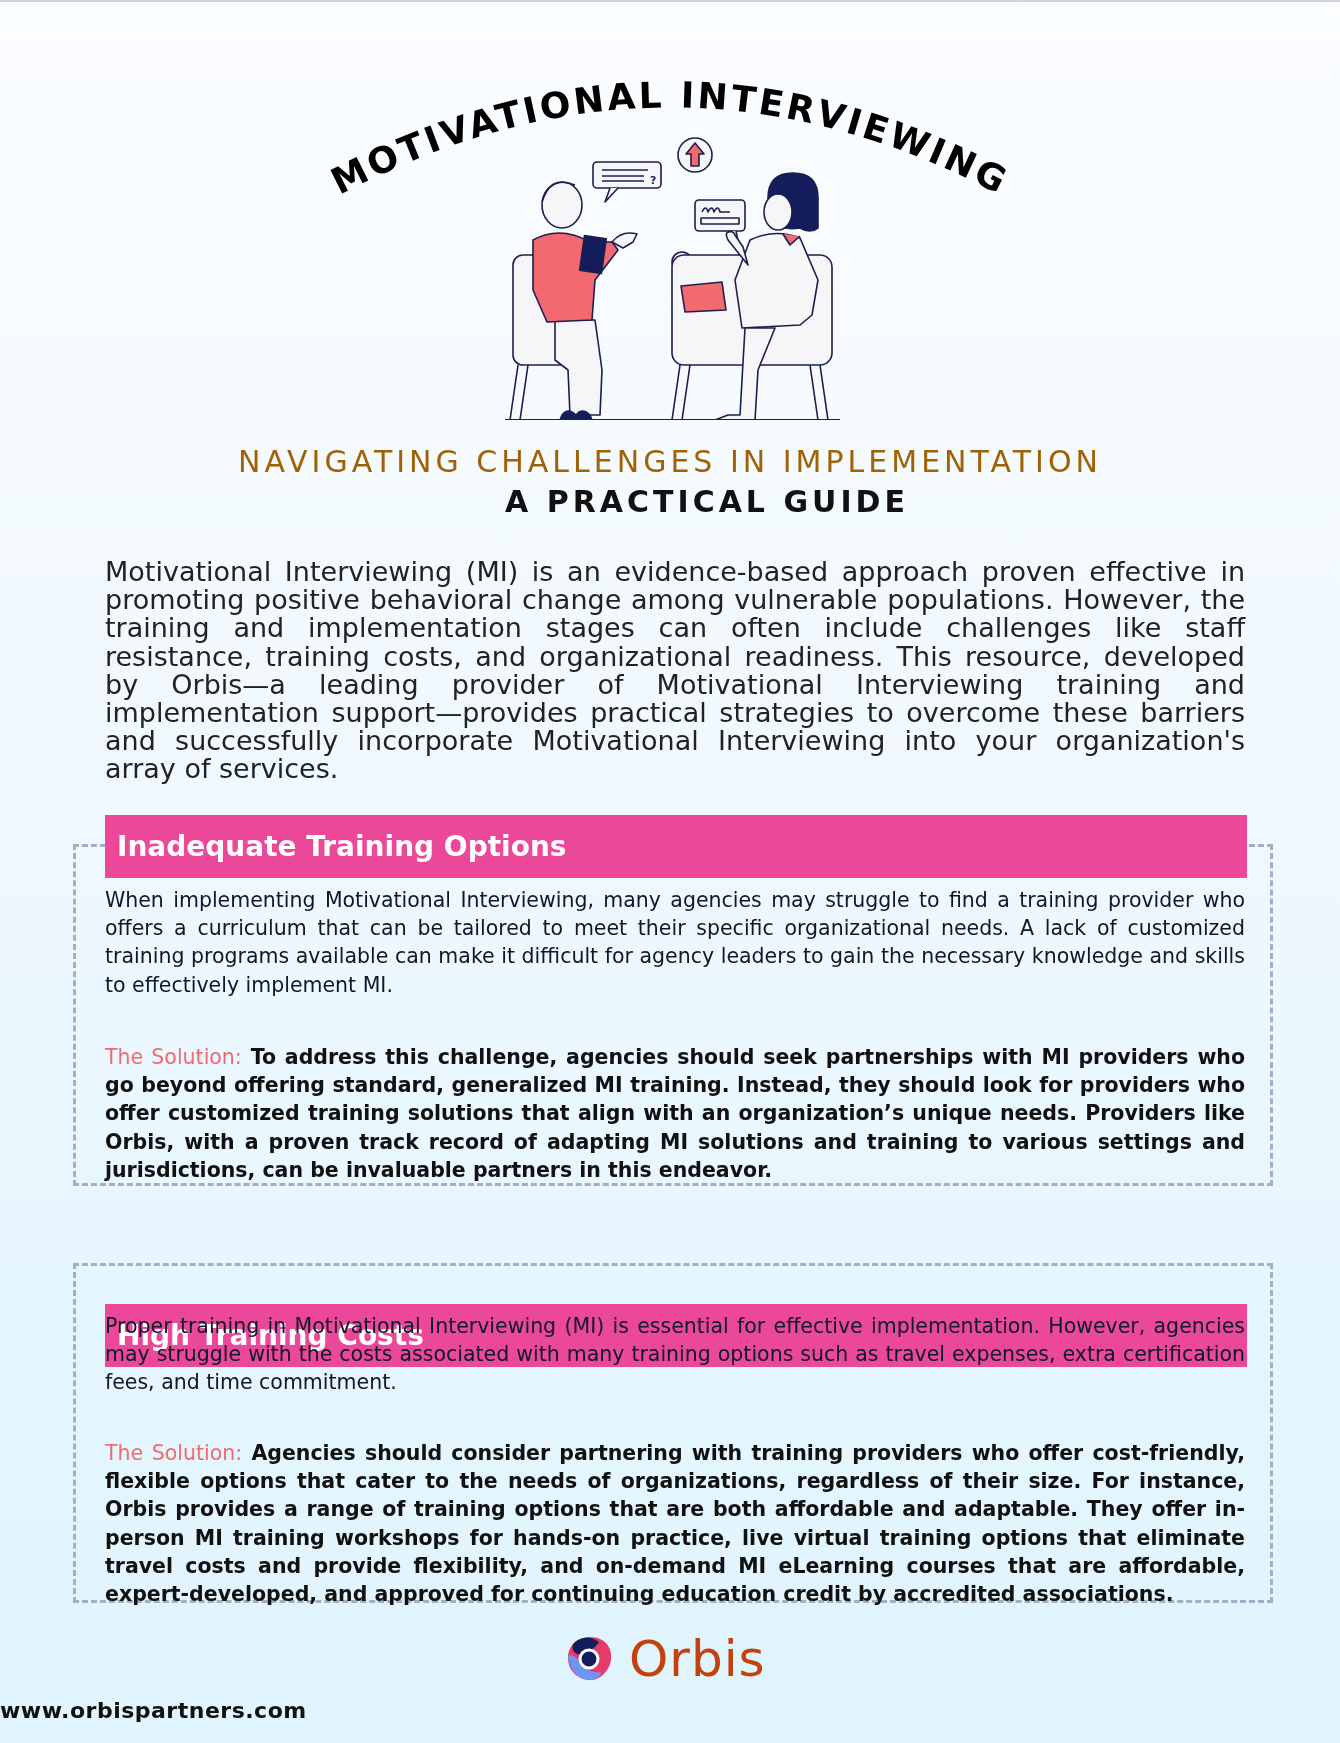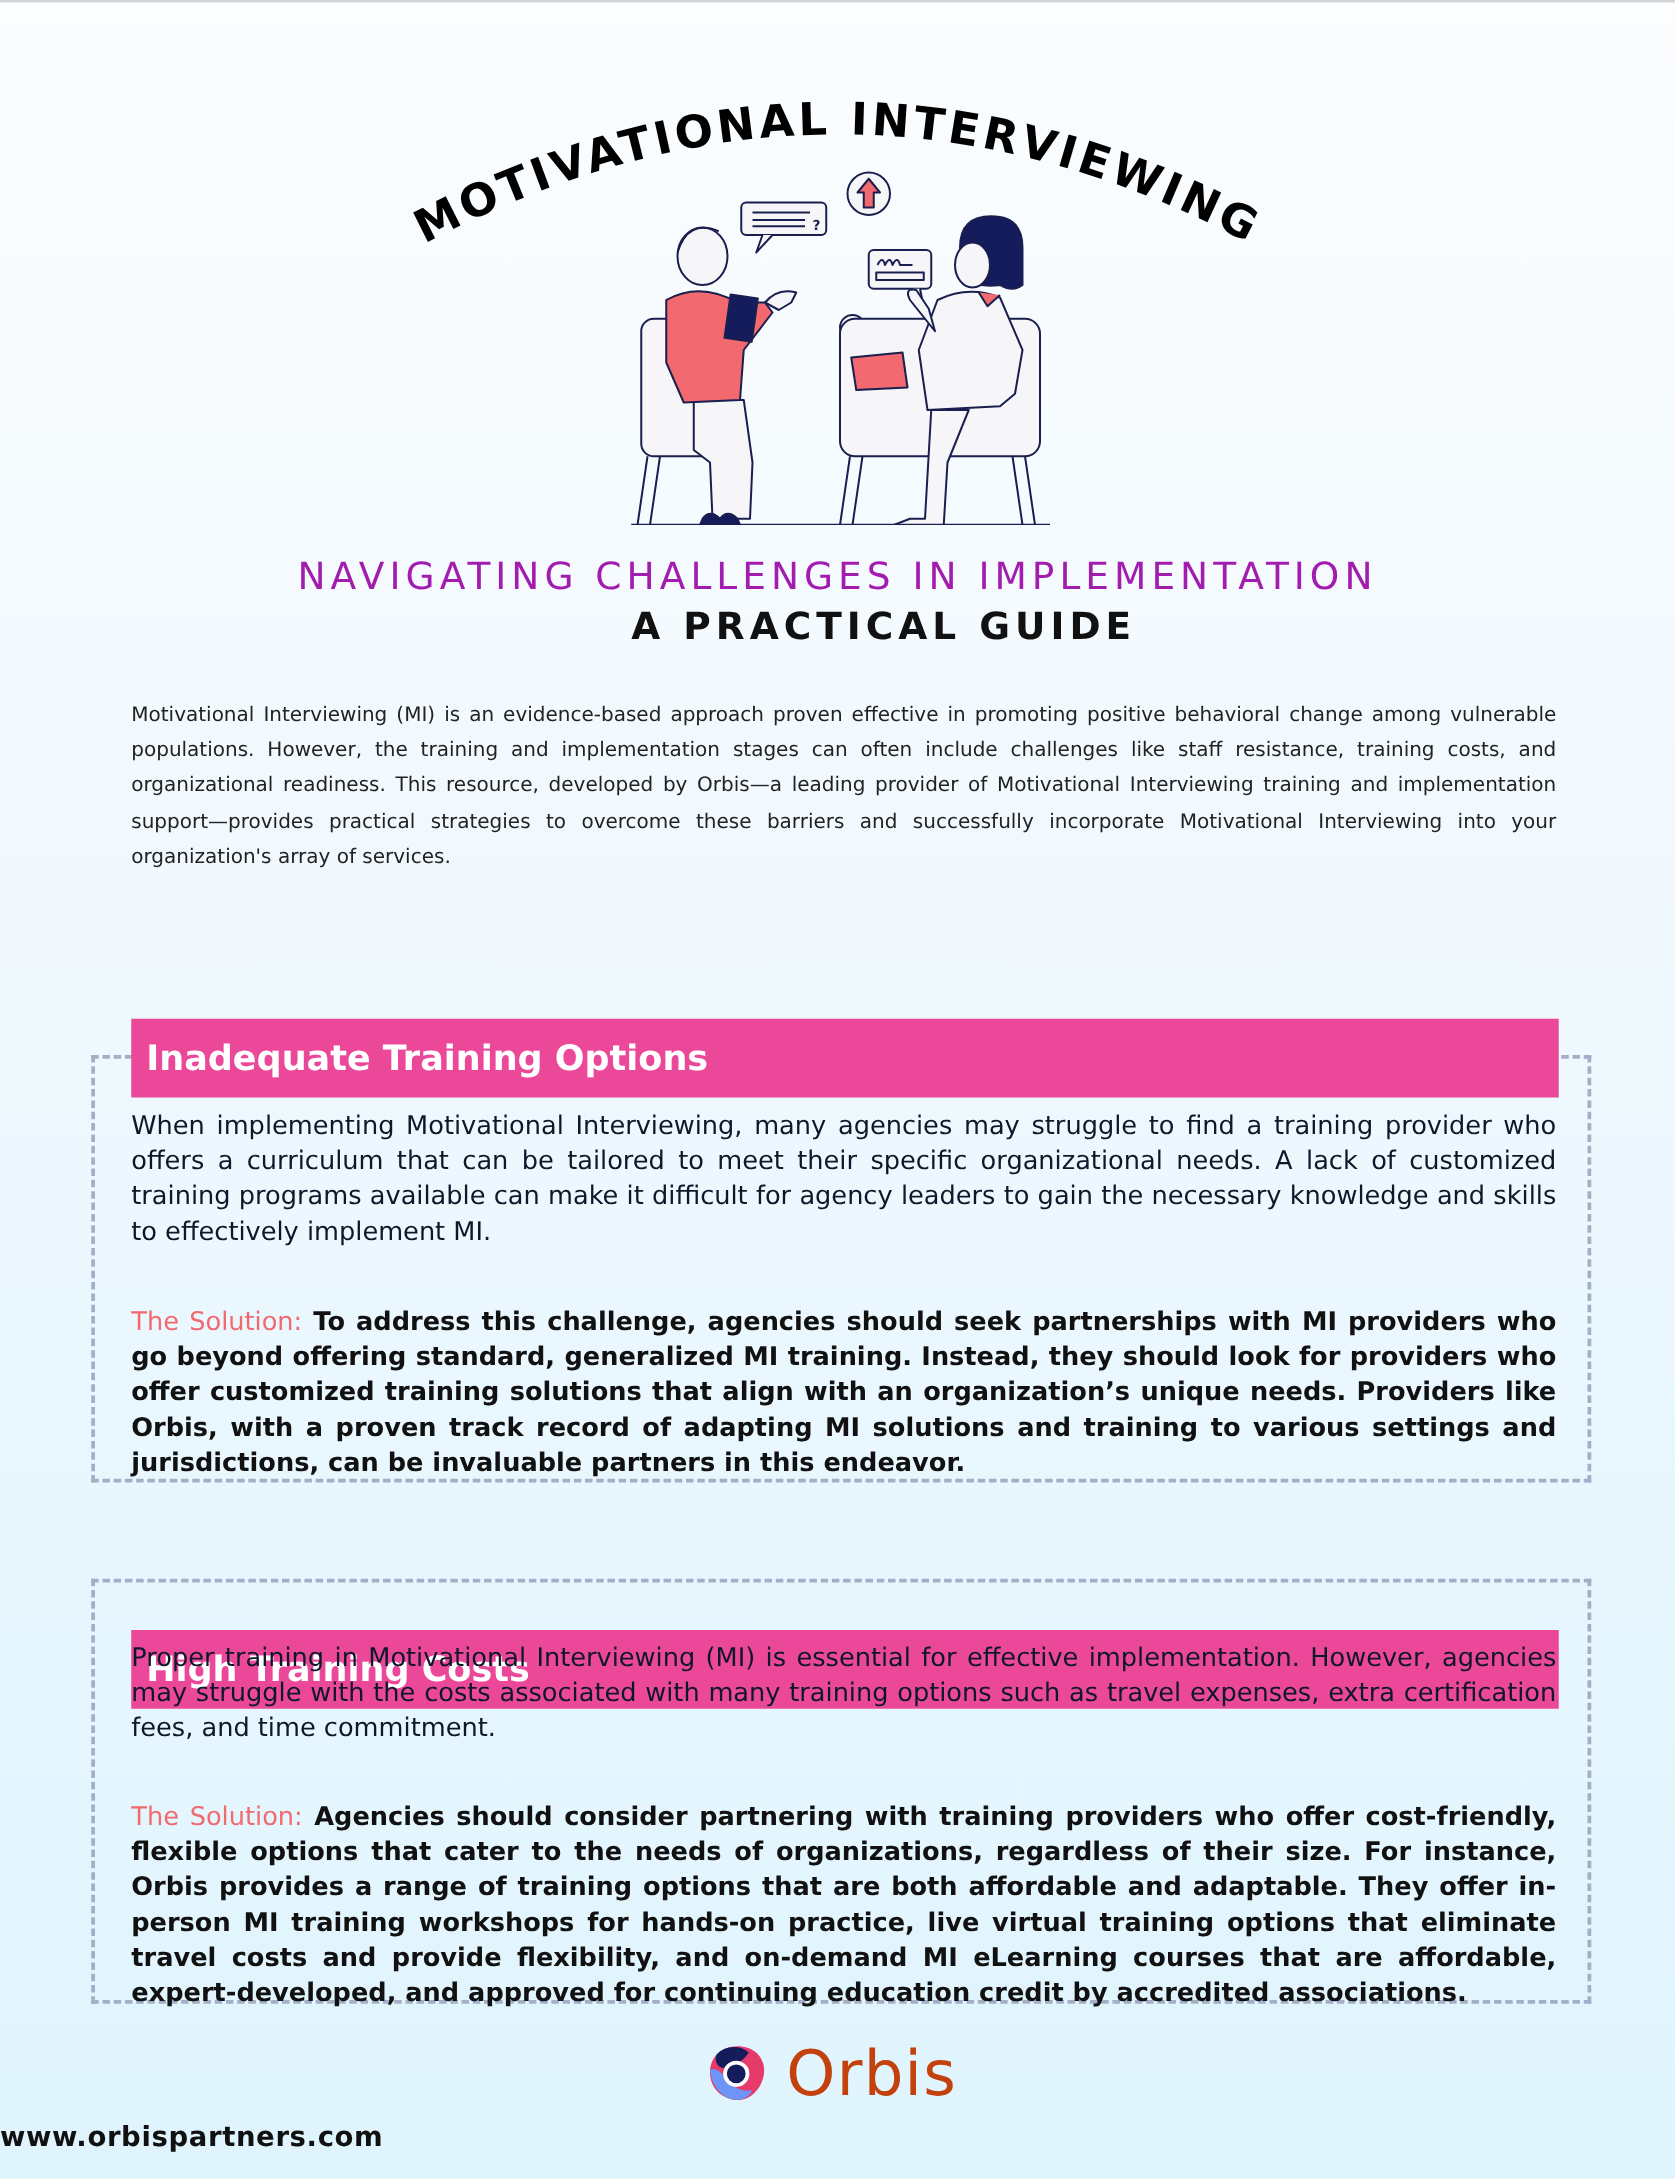--- a/index.html
+++ b/index.html
@@ -24,30 +24,30 @@
       font-size: 36px;
       letter-spacing: 3px;
       fill: #000;
     }
     .illustration {
       position: absolute; left: 500px; top: 130px; width: 360px; height: 290px;
     }
     .subtitle {
       position: absolute; left: 0; top: 444px; width: 1340px; text-align: center;
       font-family: "DejaVu Sans", sans-serif;
-      font-size: 30px; letter-spacing: 4px; font-weight: normal; color: #a21caf;
+      font-size: 30px; letter-spacing: 4px; font-weight: normal; color: #a16207;
     }
     .subtitle2 {
       position: absolute; left: 0; top: 484px; width: 1340px; text-align: center;
       font-family: "DejaVu Sans", sans-serif;
       font-size: 30px; letter-spacing: 4px; font-weight: bold; color: #111; padding-left: 37px;
     }
     .intro {
       position: absolute; left: 105px; top: 558px; width: 1140px;
-      font-size: 16px; line-height: 28.2px; text-align: justify; color: #222;
+      font-size: 27px; line-height: 28.2px; text-align: justify; color: #222;
     }
     .box {
       position: absolute; left: 73px; width: 1200px;
       border: 3px dashed #a3aec7;
       box-sizing: border-box;
     }
     .box1 { top: 844px; height: 342px; }
     .box2 { top: 1263px; height: 340px; }
     .band {
       position: absolute; left: 105px; width: 1142px; height: 63px;

